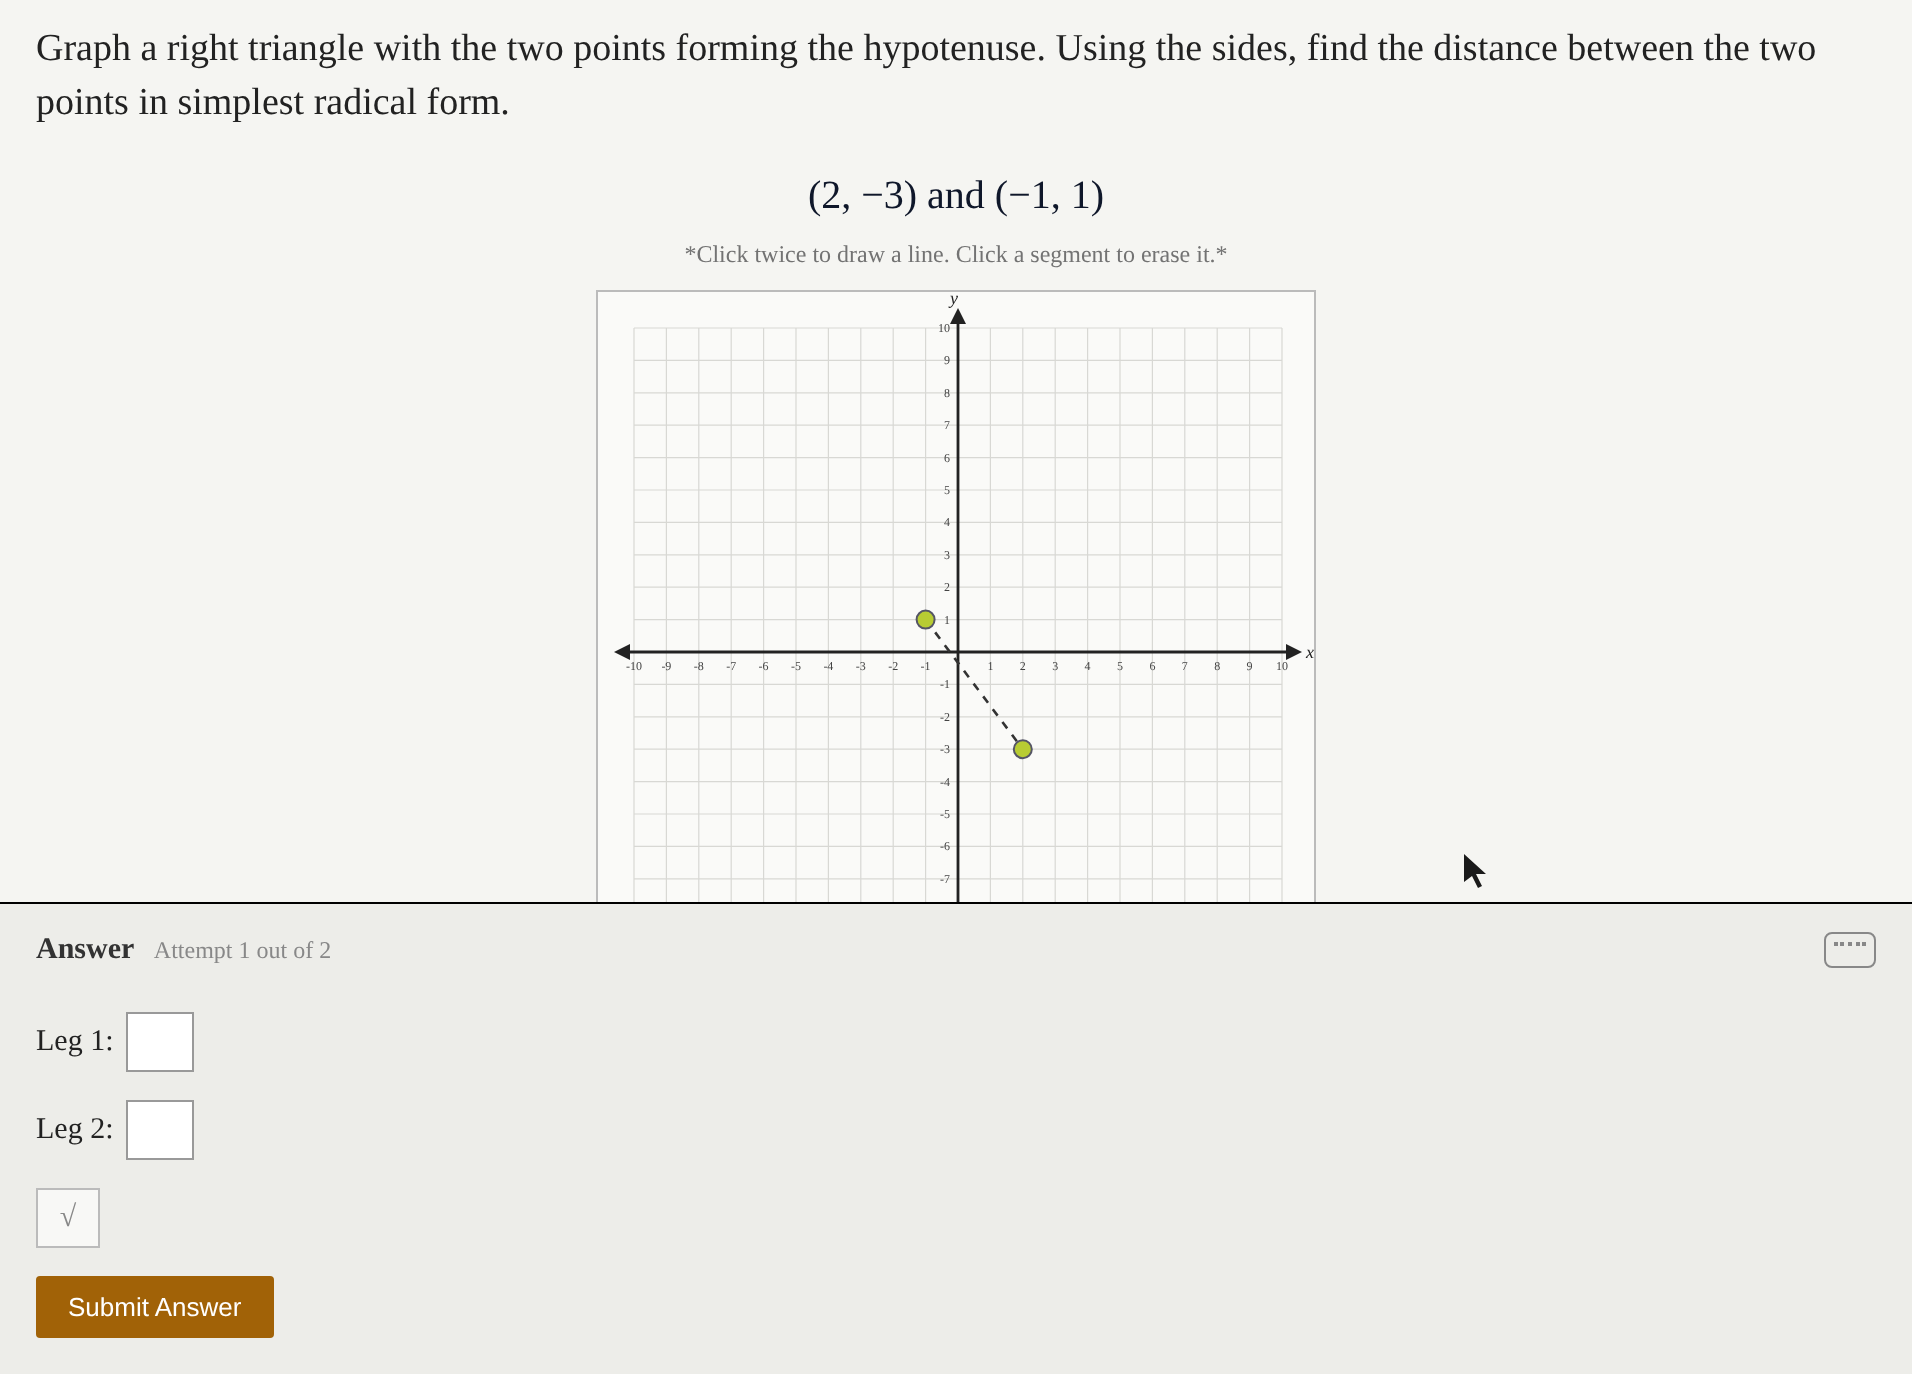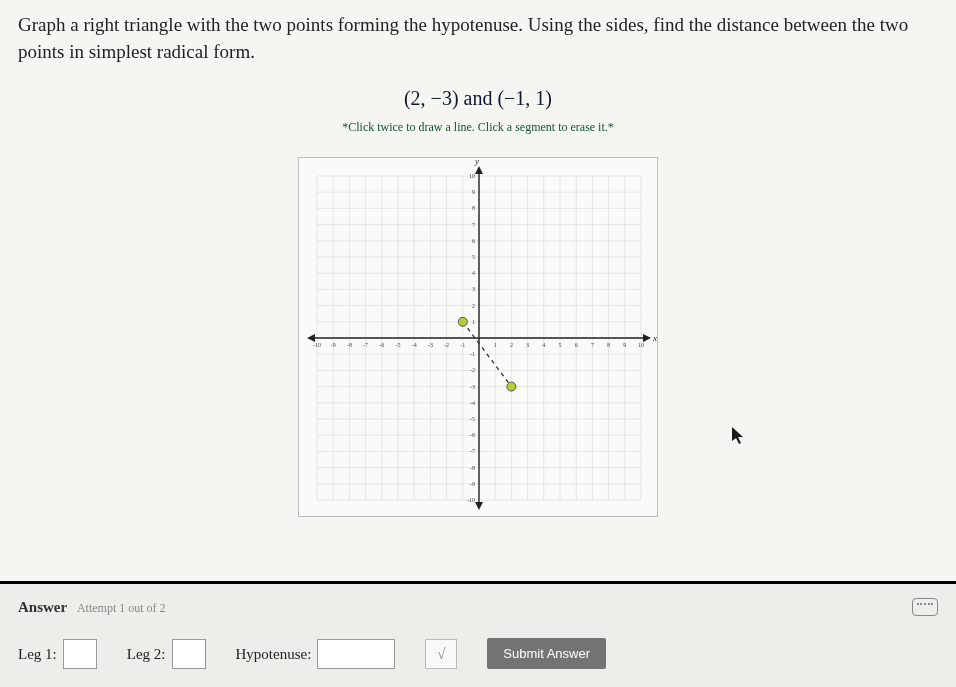--- a/index.html
+++ b/index.html
@@ -20,42 +20,42 @@
     .points-display {
       text-align: center;
       font-size: 20px;
       color: #0f172a;
       margin: 14px 0 10px 0;
       font-family: 'Times New Roman', serif;
     }
     .hint-text {
       text-align: center;
       font-size: 12px;
-      color: #14532d;
-      margin-bottom: 22px;
+      color: #737373;
+      margin-bottom: 10px;
     }
     .graph-container {
       display: flex;
       justify-content: center;
     }
     .graph-box {
       border: 1px solid #bbb;
       background: #fafaf8;
       width: 360px;
       height: 360px;
       position: relative;
     }
     .graph-box svg { display: block; }
     .answer-section {
       position: absolute;
       bottom: 0;
       left: 0;
       right: 0;
       background: #edede9;
-      border-top: 3px solid #000000;
+      border-top: 1px solid #000000;
       padding: 14px 18px 18px 18px;
     }
     .answer-header {
       font-size: 15px;
       color: #333;
       margin-bottom: 22px;
       display: flex;
       justify-content: space-between;
       align-items: center;
     }
@@ -64,41 +64,42 @@
     .keyboard-icon {
       width: 26px; height: 18px; border: 1.5px solid #888; border-radius: 4px;
       display: inline-block; position: relative;
     }
     .keyboard-icon::after {
       content: ''; position: absolute; left: 4px; right: 4px; top: 4px; bottom: 4px;
       border-top: 2px dotted #888;
     }
     .answer-inputs {
       display: flex;
-      align-items: flex-end;
-      gap: 30px;
+      align-items: flex-start;
+      gap: 14px;
       font-size: 15px;
       color: #222;
+      flex-direction: column;
     }
     .answer-inputs label { display: flex; align-items: center; gap: 6px; }
     .small-input {
       width: 34px; height: 30px; border: 1px solid #999; background: #fff;
       text-align: center; font-size: 14px;
     }
     .hyp-input {
       width: 78px; height: 30px; border: 1px solid #999; background: #fff;
       text-align: center; font-size: 14px;
     }
     .sqrt-btn {
       width: 32px; height: 30px; border: 1px solid #bbb; background: #f8f8f6;
       display: flex; align-items: center; justify-content: center;
       color: #888; font-size: 15px; cursor: pointer;
     }
     .submit-btn {
-      background: #737373; color: #fff; border: none; padding: 8px 16px;
+      background: #a16207; color: #fff; border: none; padding: 8px 16px;
       font-size: 13px; cursor: pointer; border-radius: 2px;
       font-family: Arial, sans-serif;
     }
     .cursor-arrow {
       position: absolute;
       left: 731px;
       top: 426px;
       font-size: 18px;
       color: #222;
       pointer-events: none;
@@ -229,20 +230,16 @@
   </div>
   <div class="answer-inputs">
     <label>
       <span>Leg 1:</span>
       <input class="small-input" type="text" style="">
     </label>
     <label>
       <span>Leg 2:</span>
       <input class="small-input" type="text" style="">
     </label>
-    <label>
-      <span>Hypotenuse:</span>
-      <input class="hyp-input" type="text" style="">
-    </label>
     <div class="sqrt-btn">√</div>
     <button class="submit-btn">Submit Answer</button>
   </div>
 </div>
 
 </body></html>

